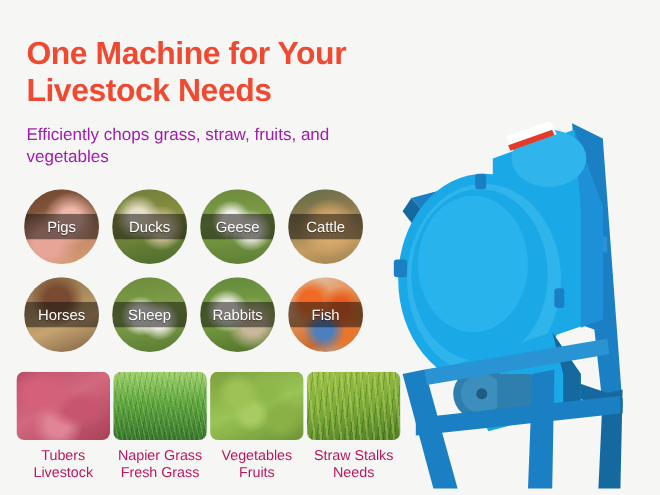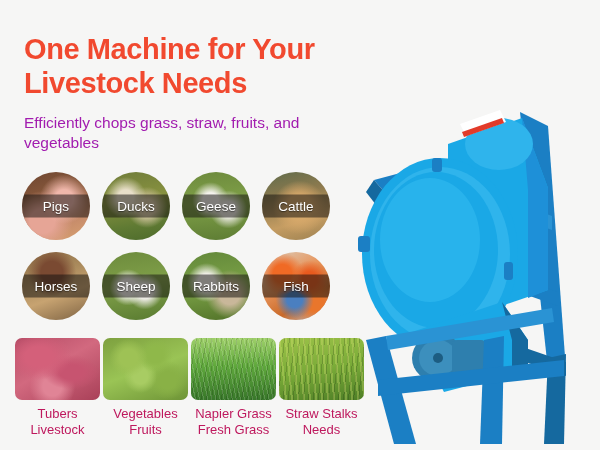--- a/index.html
+++ b/index.html
@@ -181,35 +181,35 @@
           <div class="ph-tubers"></div>
         </div>
       <div class="cap">
         <span>Tubers</span>
         <span class="l2">Livestock</span>
       </div>
     </div>
 
     <div class="tile">
       <div class="img">
+          <div class="ph-napier"></div>
+        </div>
+      <div class="cap">
+        <span>Napier Grass</span>
+        <span class="l2">Fresh Grass</span>
+      </div>
+    </div>
+
+    <div class="tile">
+      <div class="img">
           <div class="ph-veg"></div>
         </div>
       <div class="cap">
         <span>Vegetables</span>
         <span class="l2">Fruits</span>
-      </div>
-    </div>
-
-    <div class="tile">
-      <div class="img">
-          <div class="ph-napier"></div>
-        </div>
-      <div class="cap">
-        <span>Napier Grass</span>
-        <span class="l2">Fresh Grass</span>
       </div>
     </div>
 
     <div class="tile">
       <div class="img">
           <div class="ph-corn"></div>
         </div>
       <div class="cap">
         <span>Straw Stalks</span>
         <span class="l2">Needs</span>

